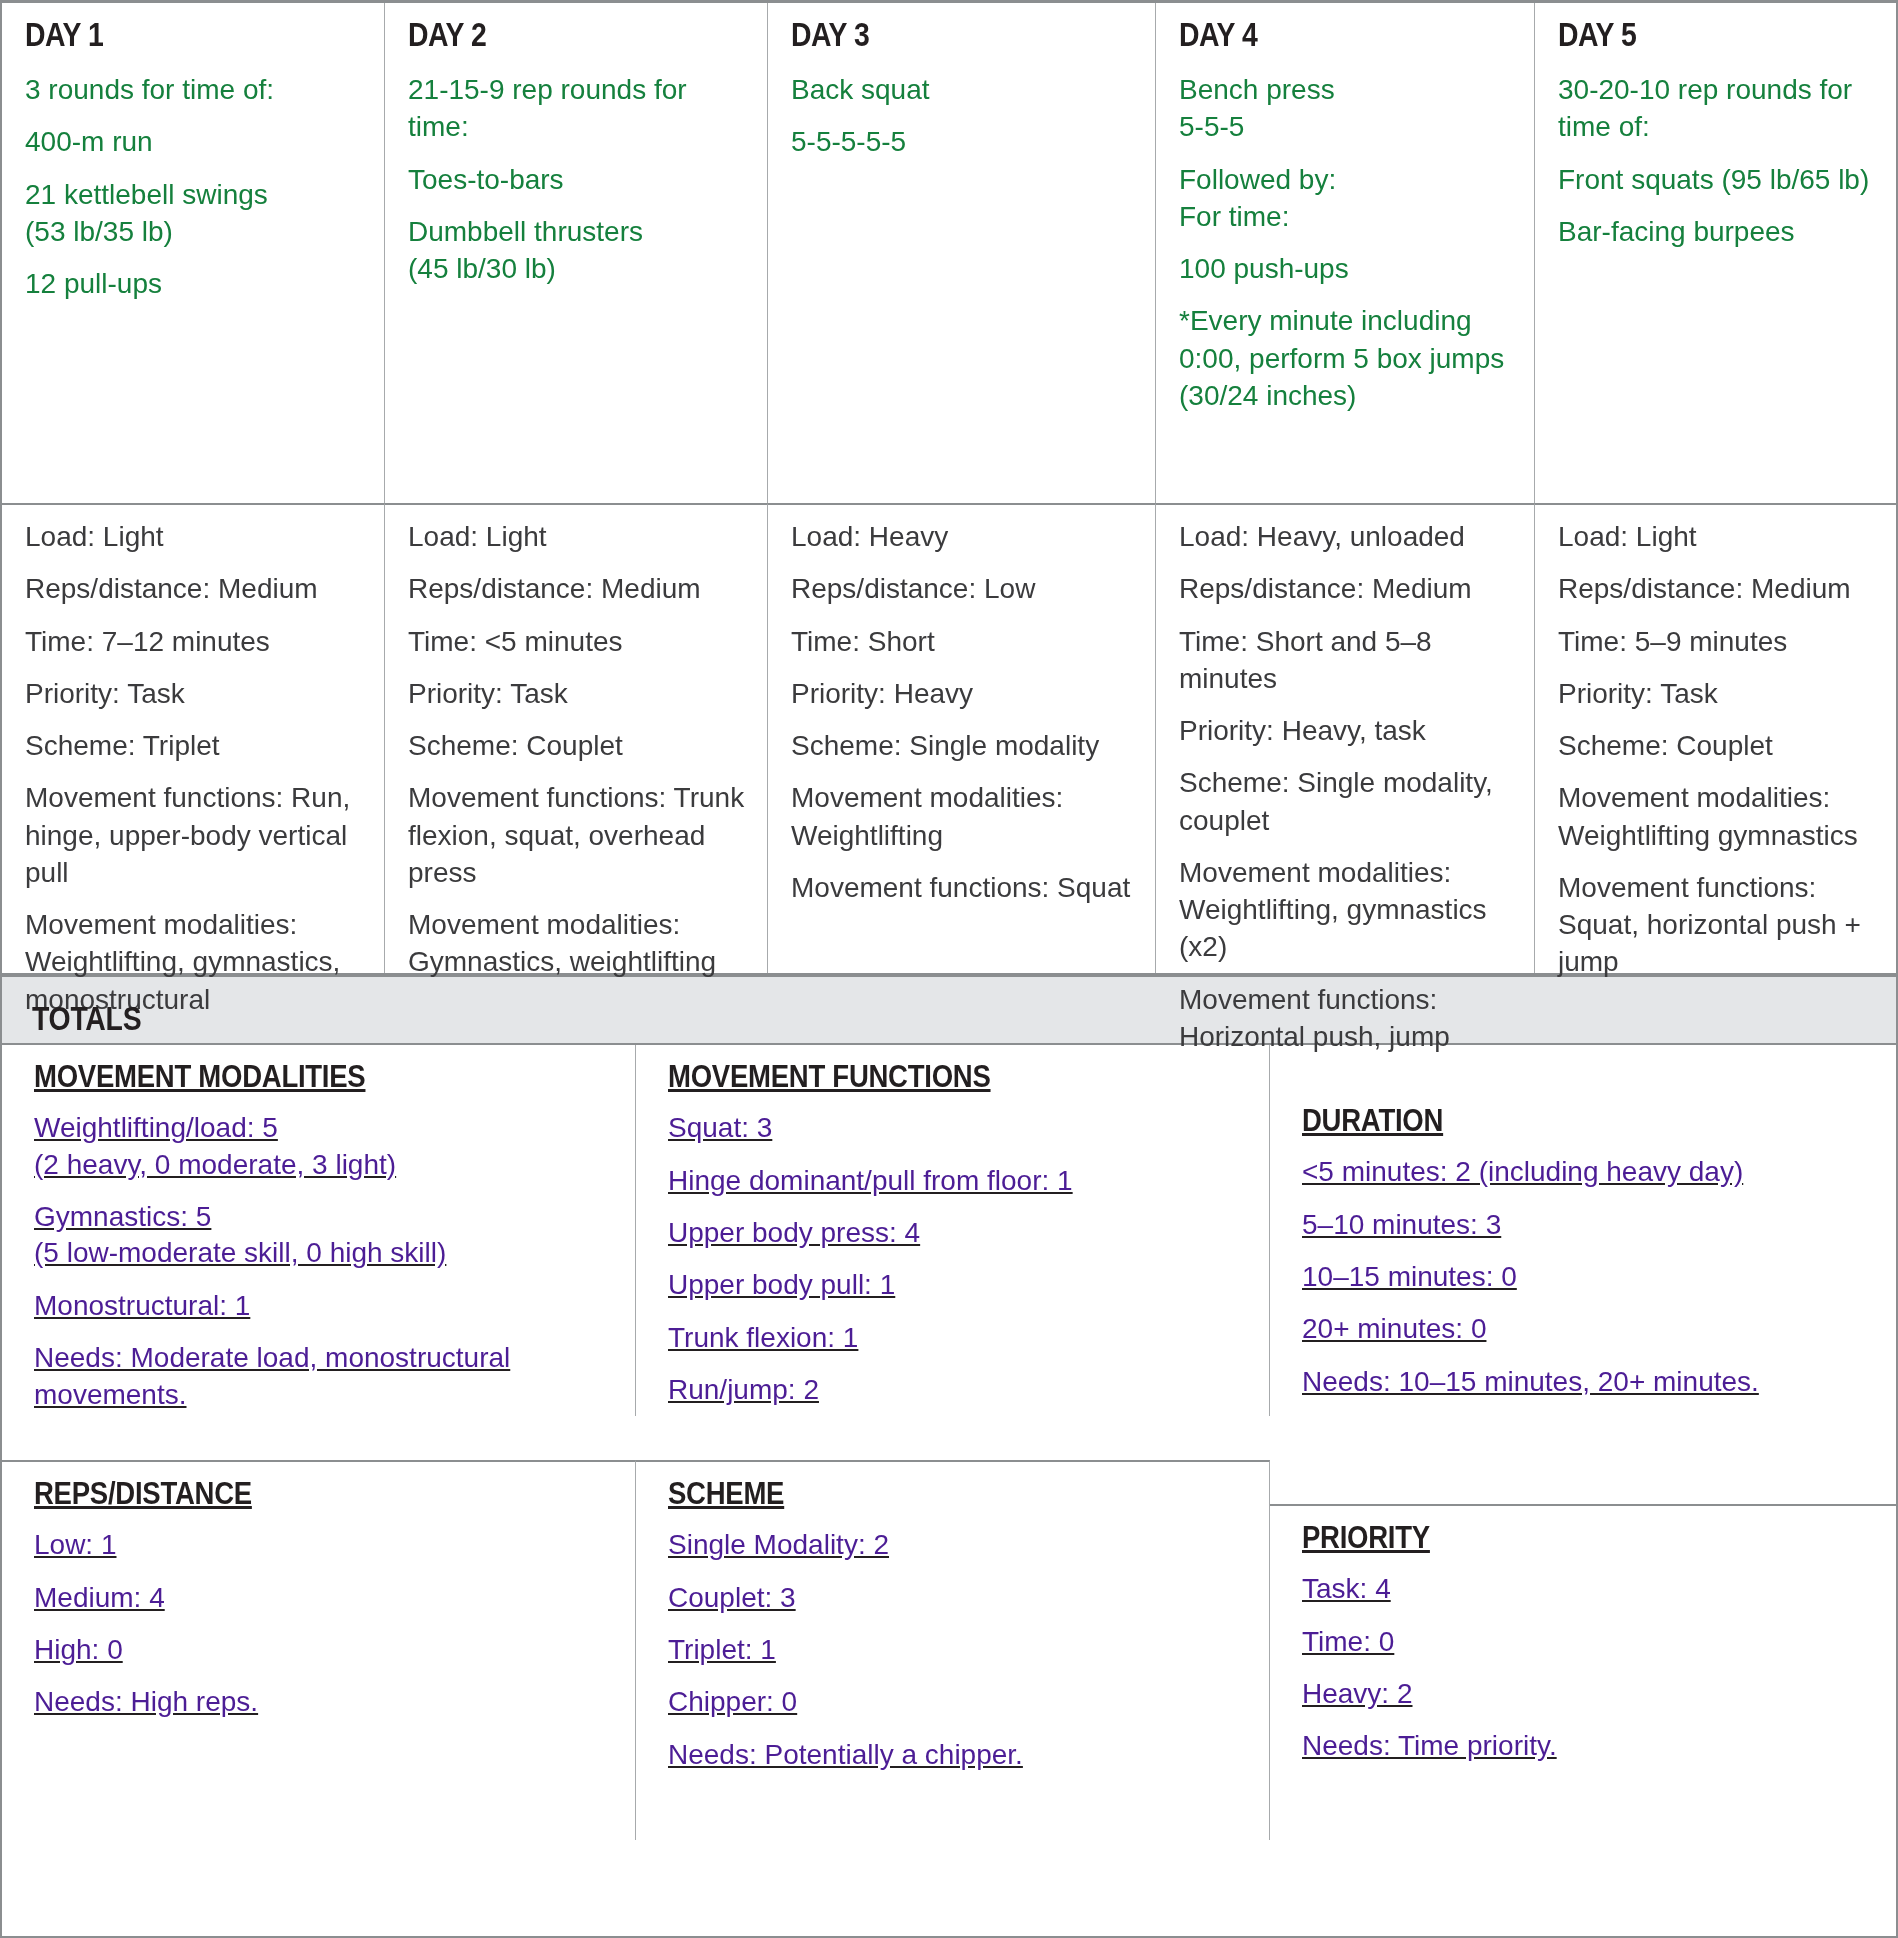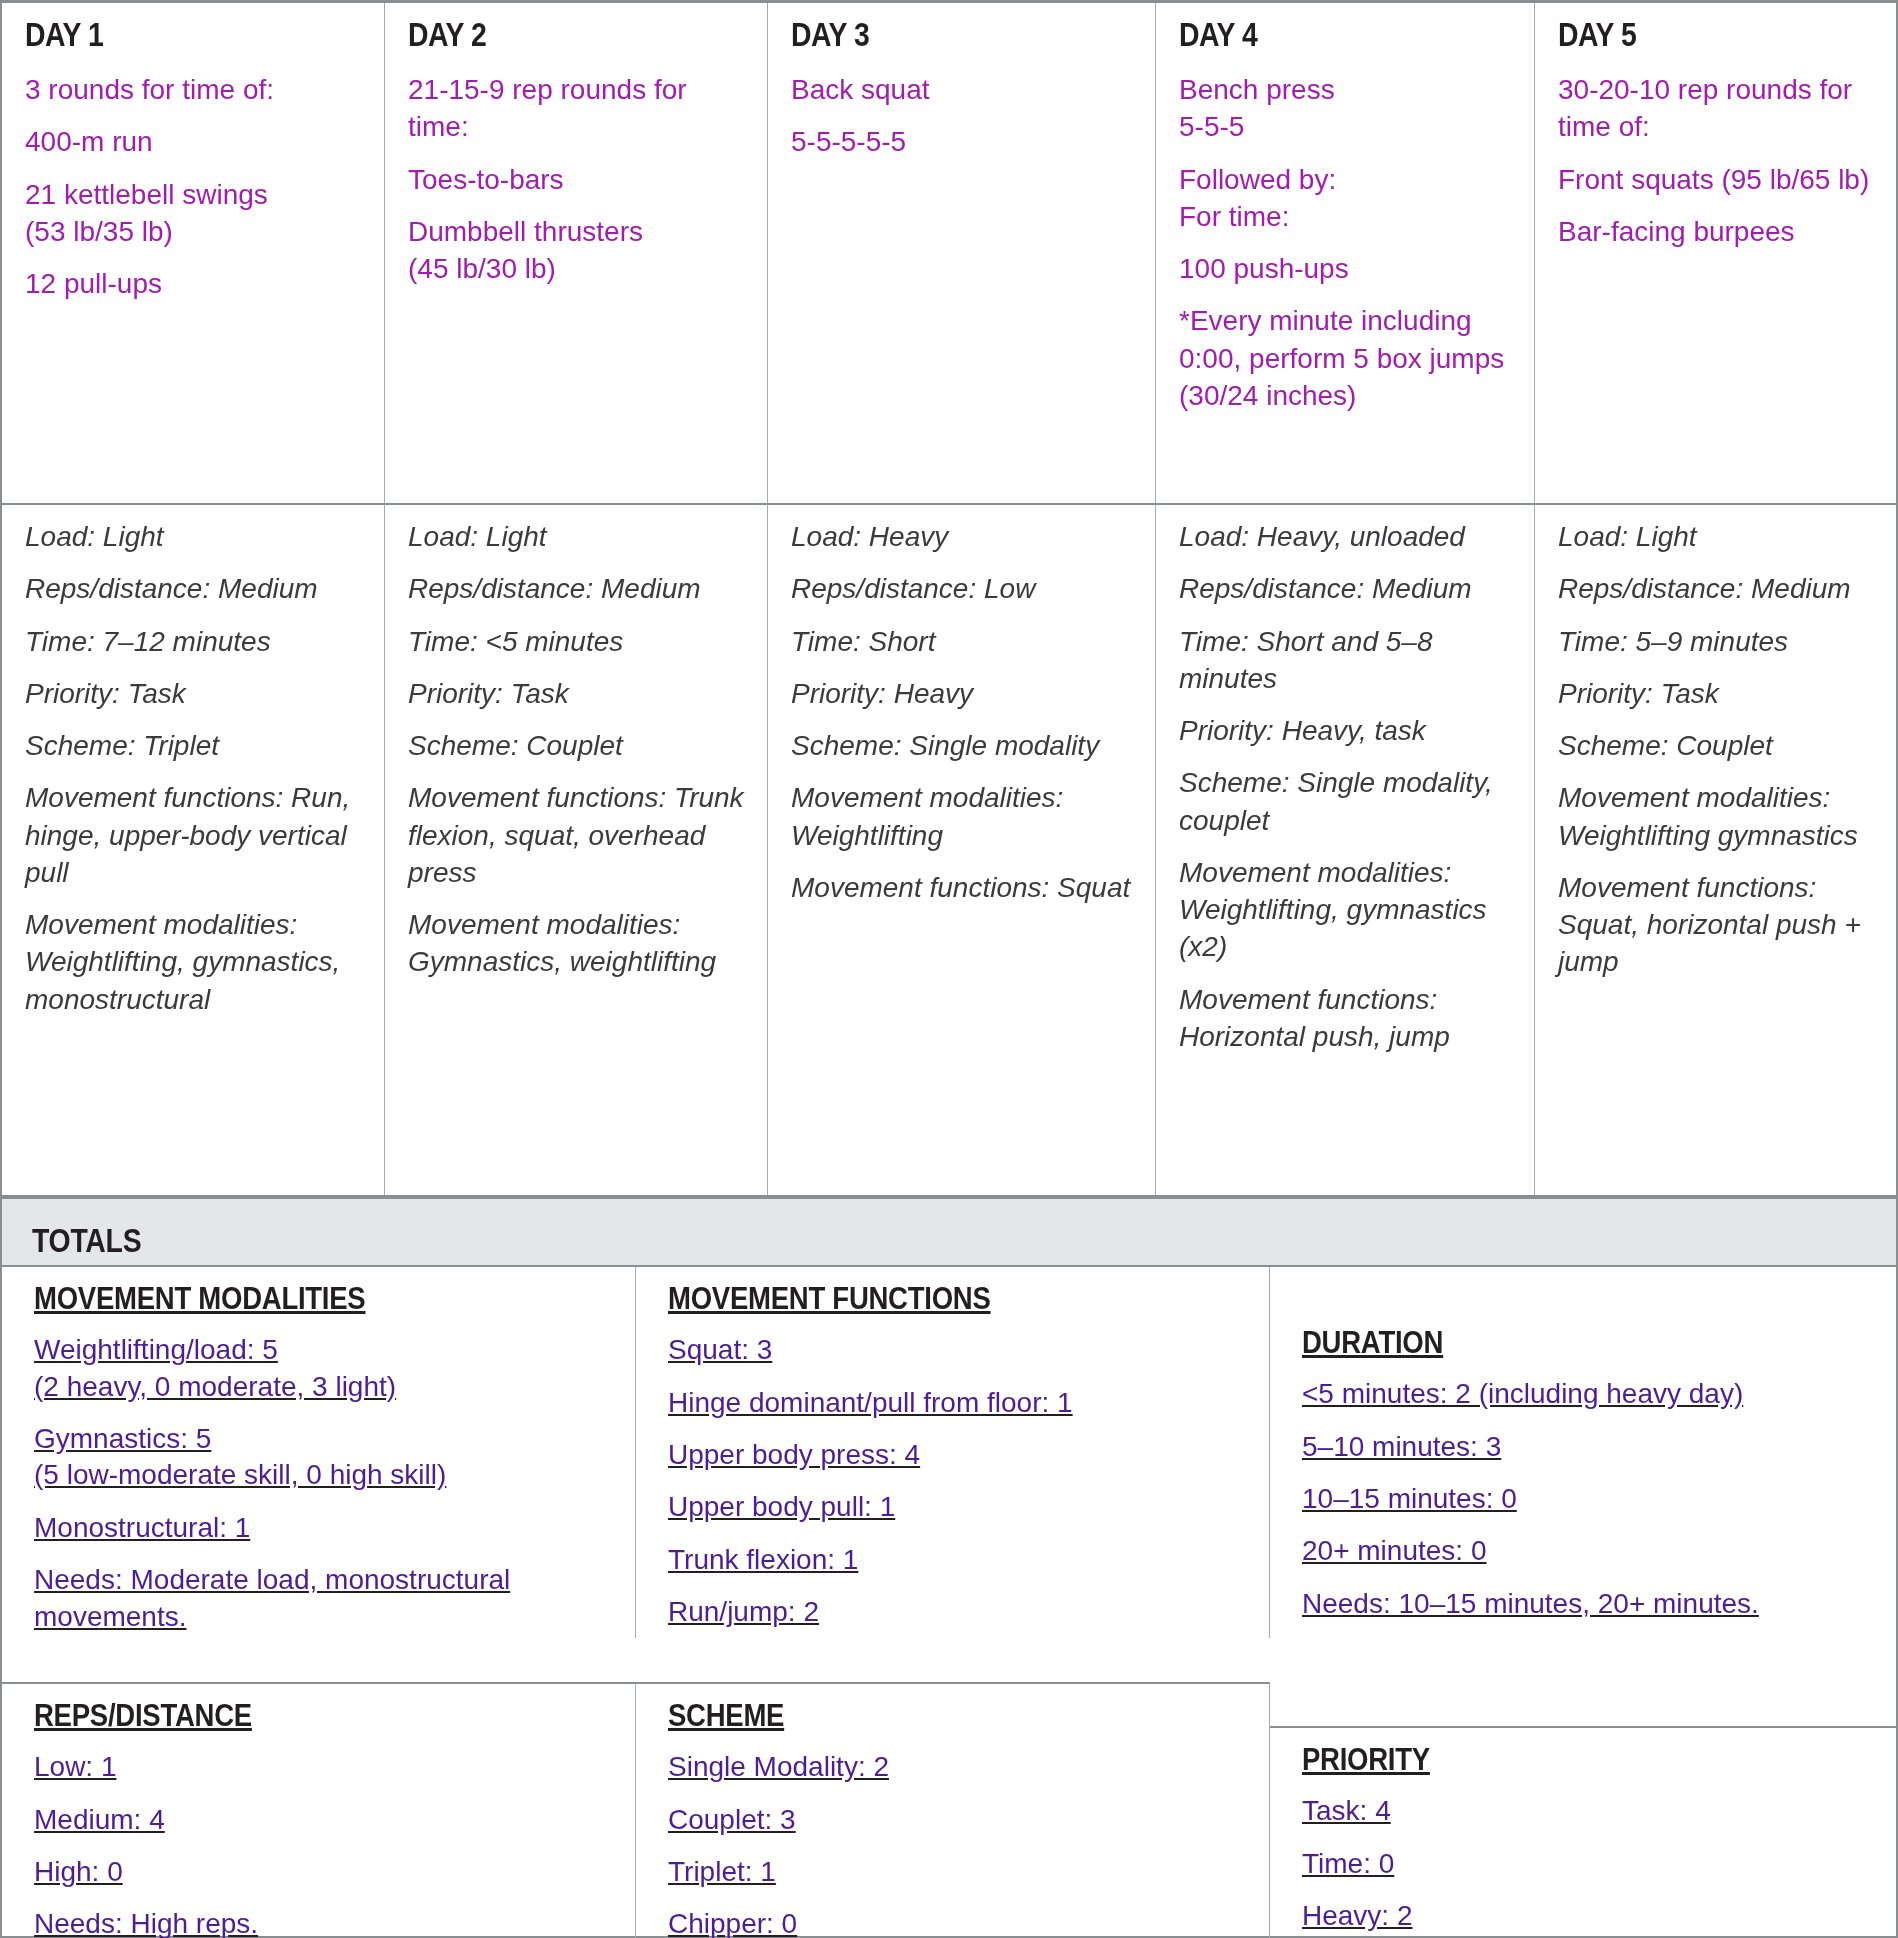--- a/index.html
+++ b/index.html
@@ -27,37 +27,37 @@
     width: 100%;
     border-radius: 20px;
   }
   .day-grid .dcell {
     border-right: 1.9px solid #a7aaac;
     padding: 13.2px 21px 17px 23px;
   }
   .day-grid .dcell:last-child { border-right: none; }
 
   .row-workout .dcell { height: 500px; }
-  .row-attrs  .dcell { height: 692px; border-top: 2.8px solid #8b8e90; font-style: italic; }
+  .row-attrs  .dcell { height: 470px; border-top: 2.8px solid #8b8e90; }
 
   .day-title {
     font-family: "Liberation Sans Narrow", "Liberation Sans", sans-serif;
     font-weight: bold;
     font-size: 33px;
     letter-spacing: -0.5px;
     transform: scaleX(0.86);
     transform-origin: left center;
     color: #231f20;
     margin-bottom: 17px;
     white-space: nowrap;
   }
   .wline {
     font-size: 28px;
     line-height: 1.33;
-    color: #a21caf;
+    color: #15803d;
     margin-bottom: 15px;
   }
   .wline:last-child { margin-bottom: 0; }
   .aline {
     font-size: 28px;
     line-height: 1.33;
     color: #3b3b3d;
     margin-bottom: 15px;
   }
   .aline:last-child { margin-bottom: 0; }

